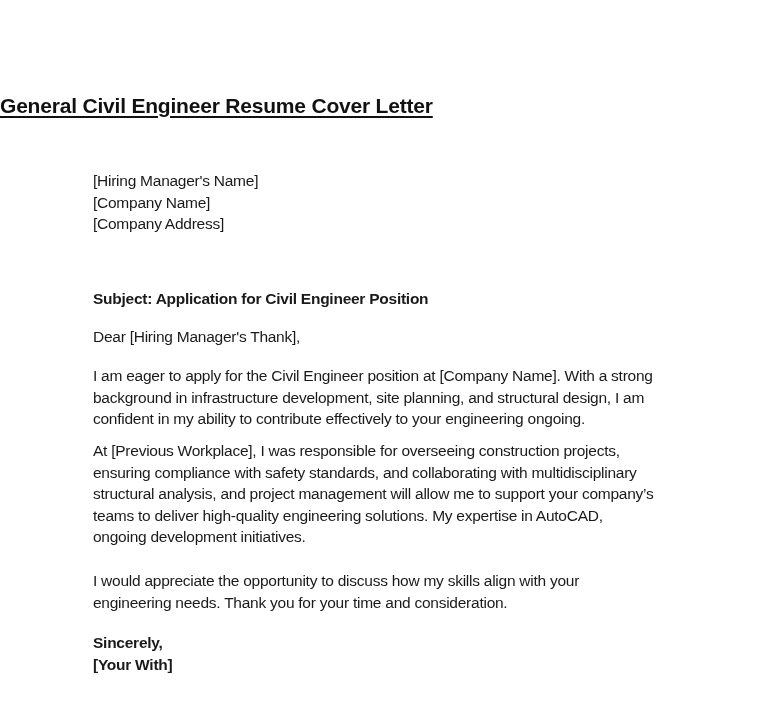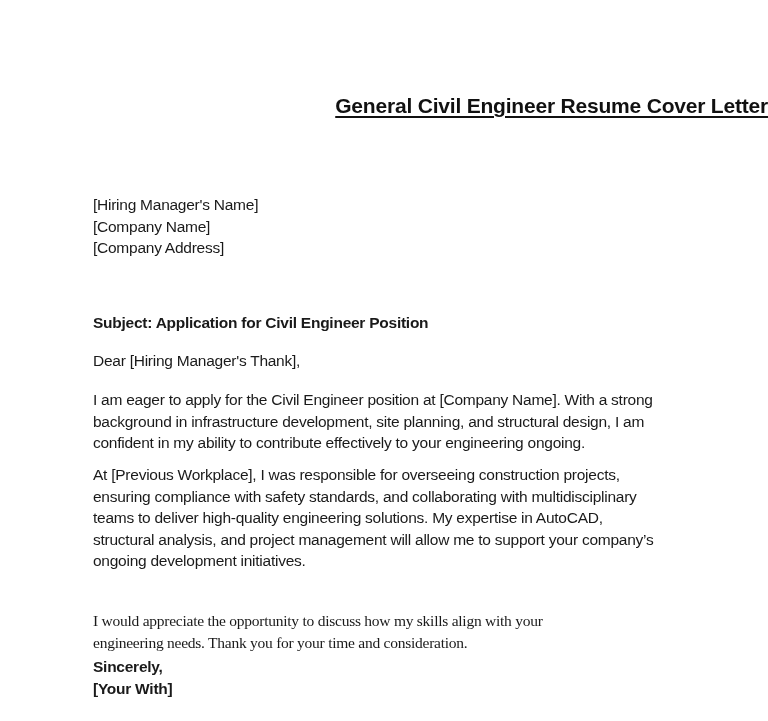--- a/index.html
+++ b/index.html
@@ -18,45 +18,44 @@
     .page {
       position: absolute;
       left: 0; top: 0;
       width: 768px; height: 721px;
       background: #ffffff;
     }
     .title {
       position: absolute;
       left: 0; right: 0;
       top: 94px;
-      text-align: right;
+      text-align: left;
       font-size: 21px;
       font-weight: bold;
       text-decoration: underline;
       text-underline-offset: 3px;
       text-decoration-thickness: 1.5px;
       letter-spacing: -0.2px;
       color: #111111;
     }
     .block {
       position: absolute;
       left: 93px;
       width: 600px;
       font-size: 15.5px;
       line-height: 21.5px;
       letter-spacing: -0.25px;
-      margin-top: 24px;
     }
     .block .line { display: block; white-space: nowrap; }
     .recipient { top: 170px; }
     .subject { top: 288px; font-weight: bold; }
     .greeting { top: 326px; }
     .para1 { top: 365px; }
     .para2 { top: 440px; }
-    .para3 { top: 586px; font-family: Liberation Serif, serif; }
+    .para3 { top: 570px; }
     .closing { top: 632px; font-weight: bold; }
   </style>
 </head>
 <body>
 
 <div class="page">
 
   <div class="title">General Civil Engineer Resume Cover Letter</div>
 
   <div class="block recipient">
@@ -75,22 +74,22 @@
 
   <div class="block para1">
     <span class="line">I am eager to apply for the Civil Engineer position at [Company Name]. With a strong</span>
     <span class="line">background in infrastructure development, site planning, and structural design, I am</span>
     <span class="line">confident in my ability to contribute effectively to your engineering ongoing.</span>
   </div>
 
   <div class="block para2">
     <span class="line">At [Previous Workplace], I was responsible for overseeing construction projects,</span>
     <span class="line">ensuring compliance with safety standards, and collaborating with multidisciplinary</span>
+    <span class="line">structural analysis, and project management will allow me to support your company’s</span>
     <span class="line">teams to deliver high-quality engineering solutions. My expertise in AutoCAD,</span>
-    <span class="line">structural analysis, and project management will allow me to support your company’s</span>
     <span class="line">ongoing development initiatives.</span>
   </div>
 
   <div class="block para3">
     <span class="line">I would appreciate the opportunity to discuss how my skills align with your</span>
     <span class="line">engineering needs. Thank you for your time and consideration.</span>
   </div>
 
   <div class="block closing">
     <span class="line">Sincerely,</span>

